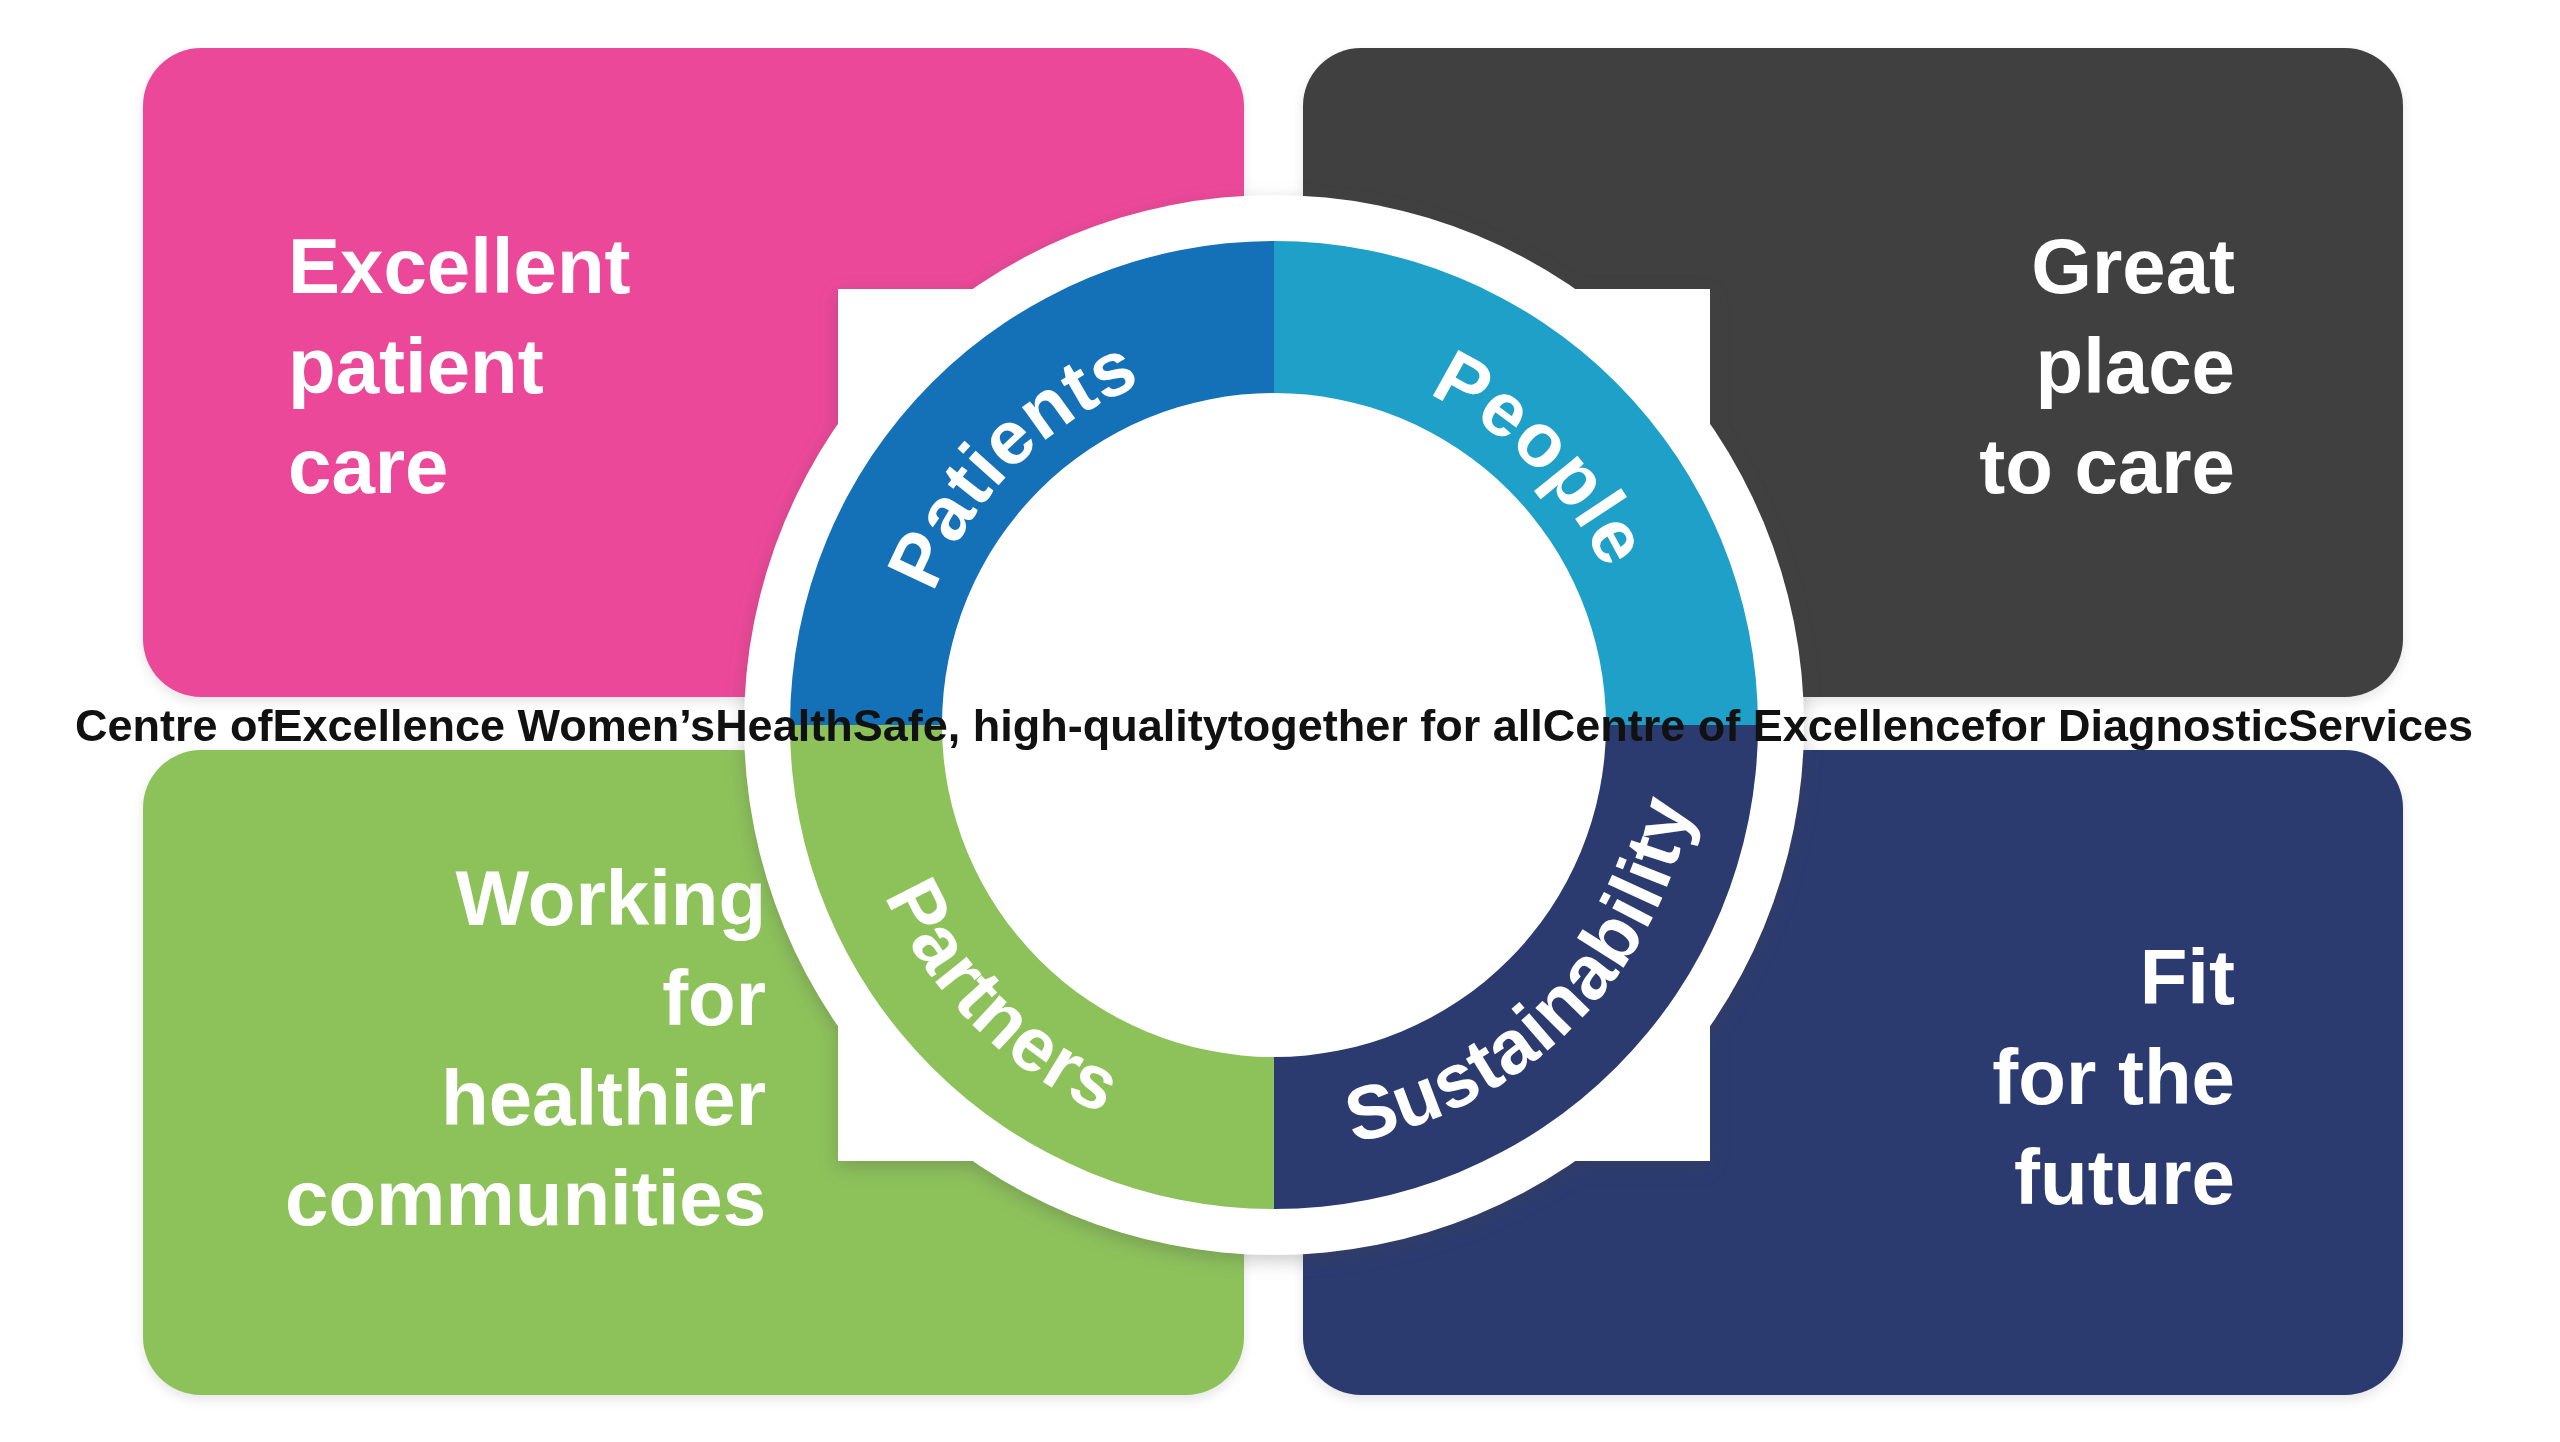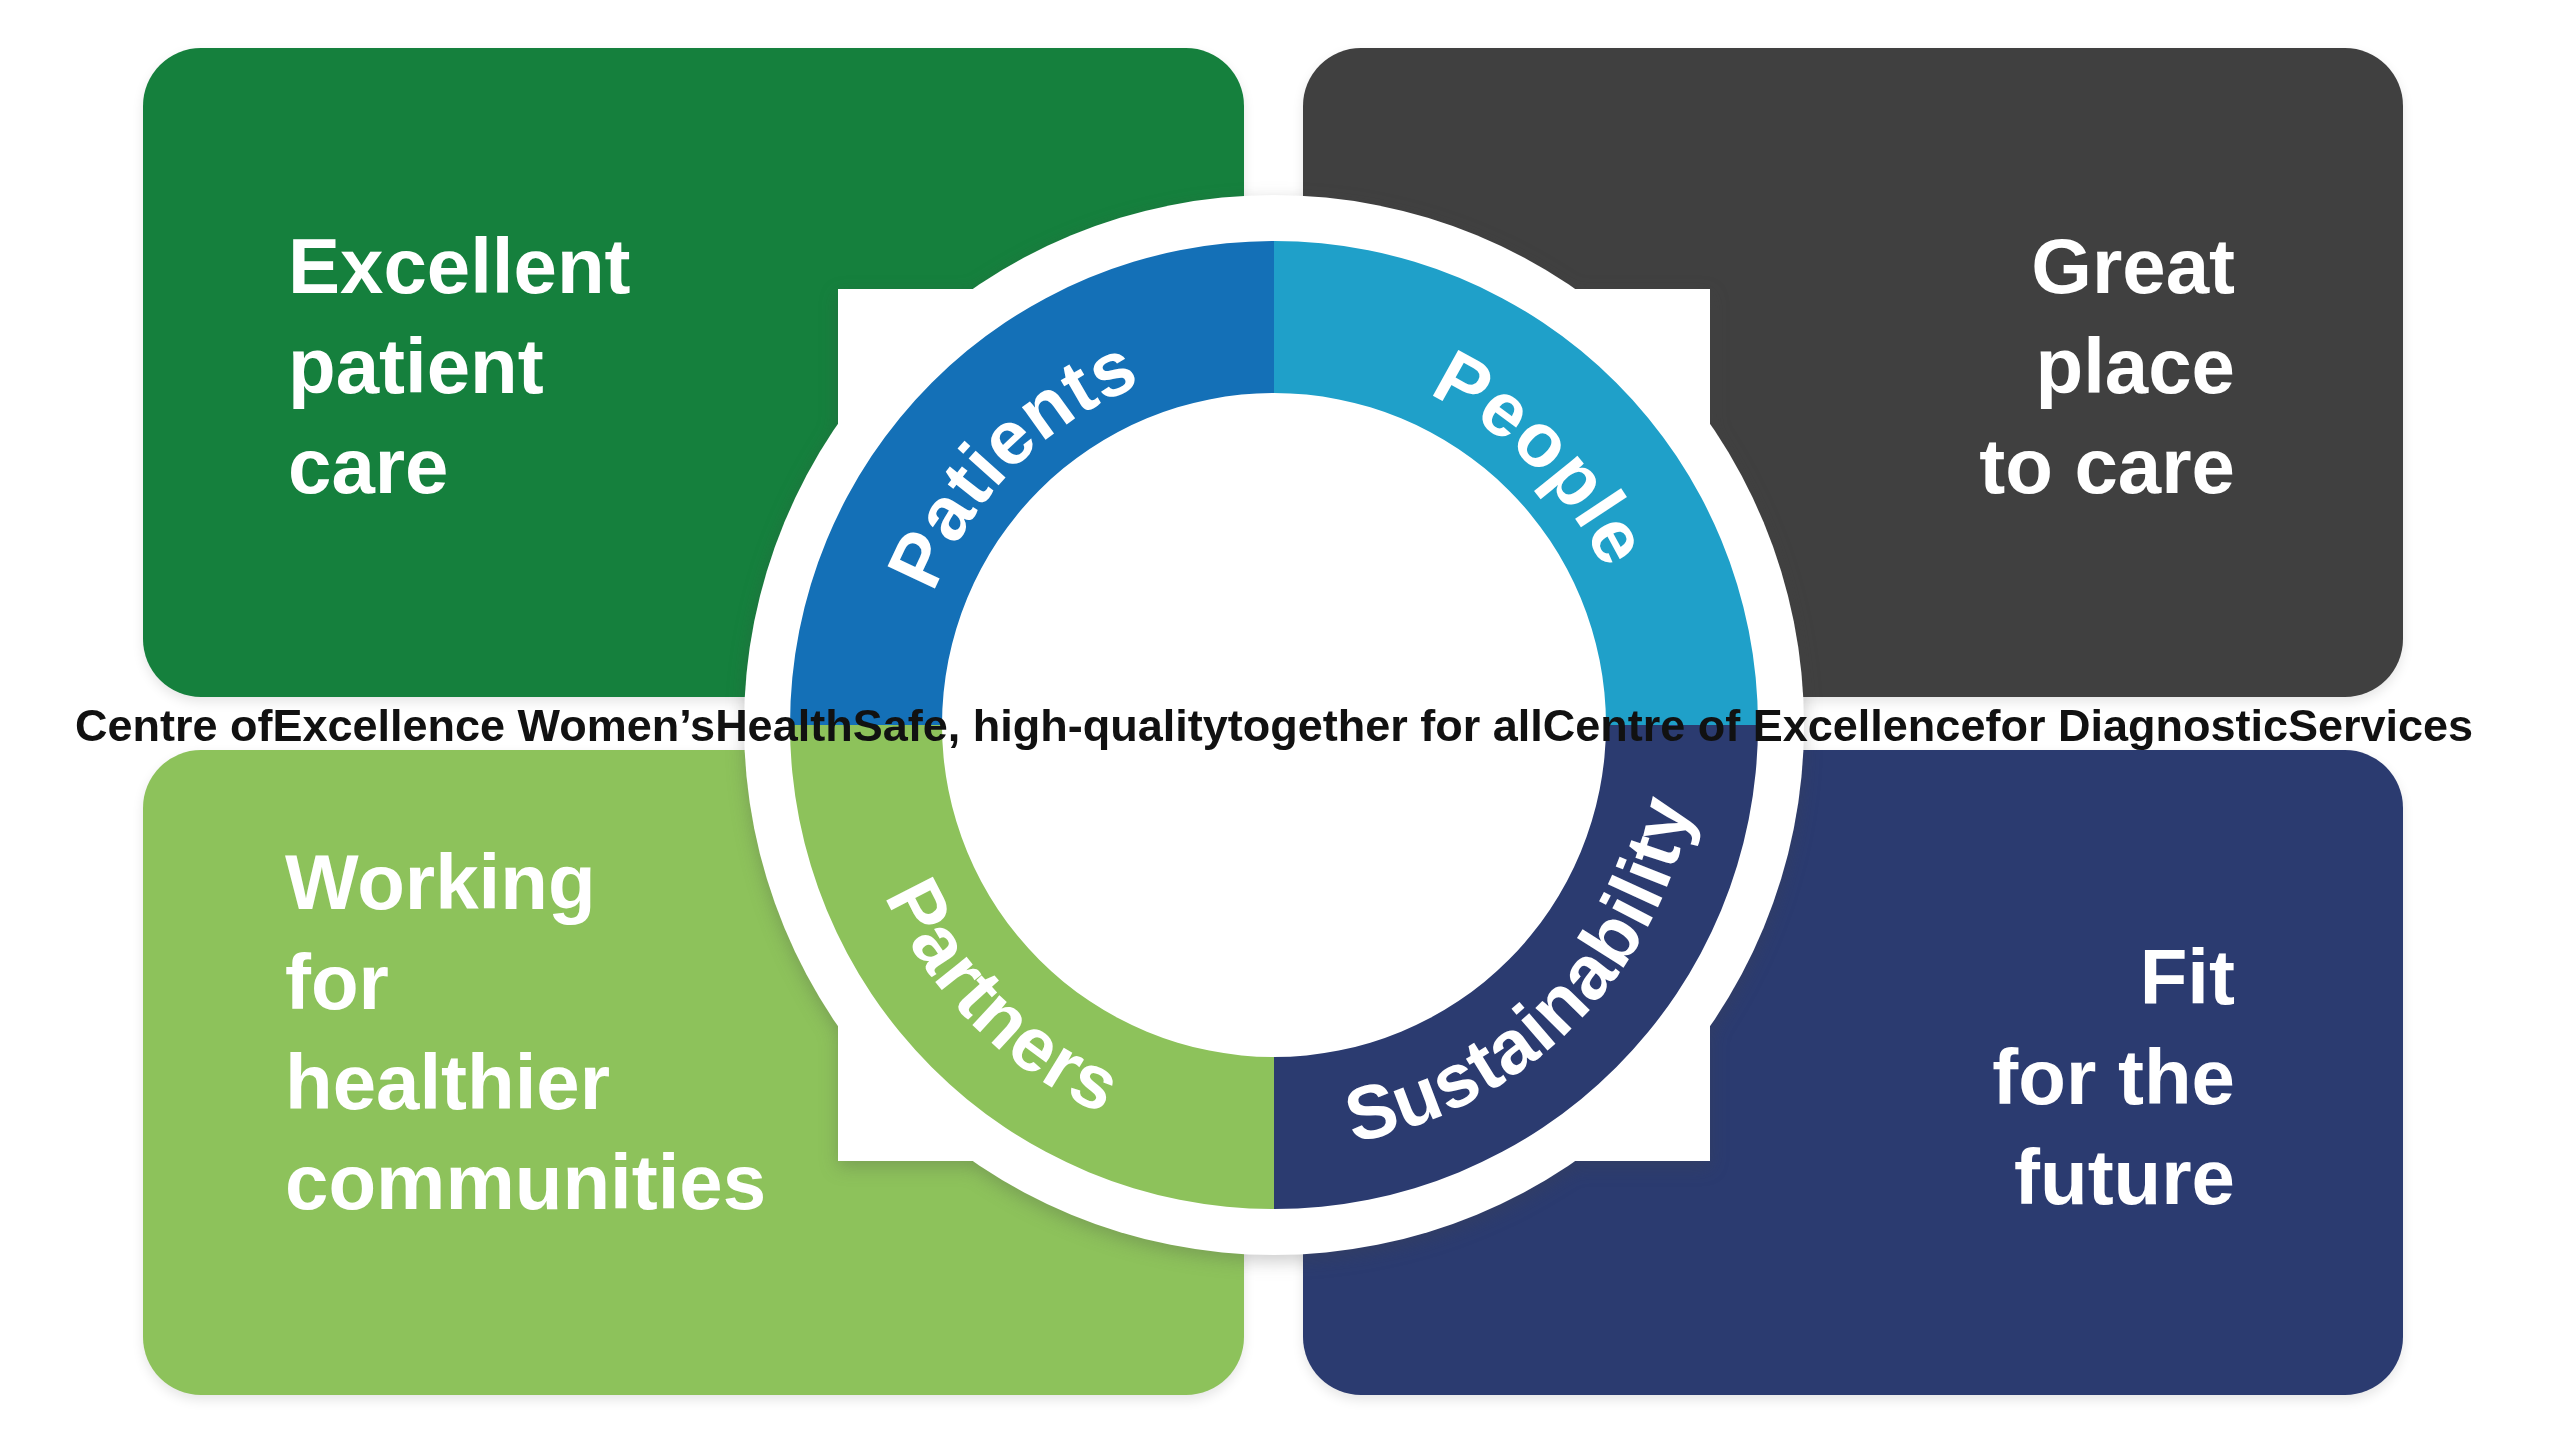--- a/index.html
+++ b/index.html
@@ -17,21 +17,21 @@
   .card-people         { left:1303px; top:48px;  width:1100px; height:649px; }
   .card-partners       { left:143px;  top:750px; width:1101px; height:645px; }
   .card-sustainability { left:1303px; top:750px; width:1100px; height:645px; }
 
   .card-text {
     position:absolute; color:#ffffff; font-weight:bold;
     font-size:78px; line-height:100px; white-space:nowrap;
   }
   .card-patients .card-text       { left:145px;  top:168px; text-align:left; }
   .card-people .card-text         { right:168px; top:168px; text-align:right; }
-  .card-partners .card-text       { left:142px;  top:82px;  text-align:left; }
+  .card-partners .card-text       { left:142px;  top:98px;  text-align:right; }
   .card-sustainability .card-text { right:168px; top:177px; text-align:right; }
 
   
   .ring-svg { position:absolute; left:0; top:0; width:2560px; height:1442px; }
   .silhouette { filter:drop-shadow(0 6px 9px rgba(70,70,70,0.28)); }
   .ring-label {
     font-family:"Liberation Sans", sans-serif;
     font-weight:bold; font-size:76px; letter-spacing:1px;
   }
 
@@ -41,21 +41,21 @@
     display:flex; align-items:center; justify-content:center;
     text-align:center; color:#111111; font-weight:bold;
     font-size:45px; line-height:63px;
   }
   .centre-block .line { white-space:nowrap; }
   .divider { width:364px; height:4px; background:#000000; margin:16px 0; }
 </style>
 </head>
 <body>
 
-<div class="card card-patients" style="background-color: #15803d;">
+<div class="card card-patients" style="background-color: #ec4899;">
   <div class="card-text">
     <div class="line">Excellent</div>
     <div class="line">patient</div>
     <div class="line">care</div>
   </div>
 </div>
 
 <div class="card card-people" style="background-color: #404040;">
   <div class="card-text">
     <div class="line">Great</div>

